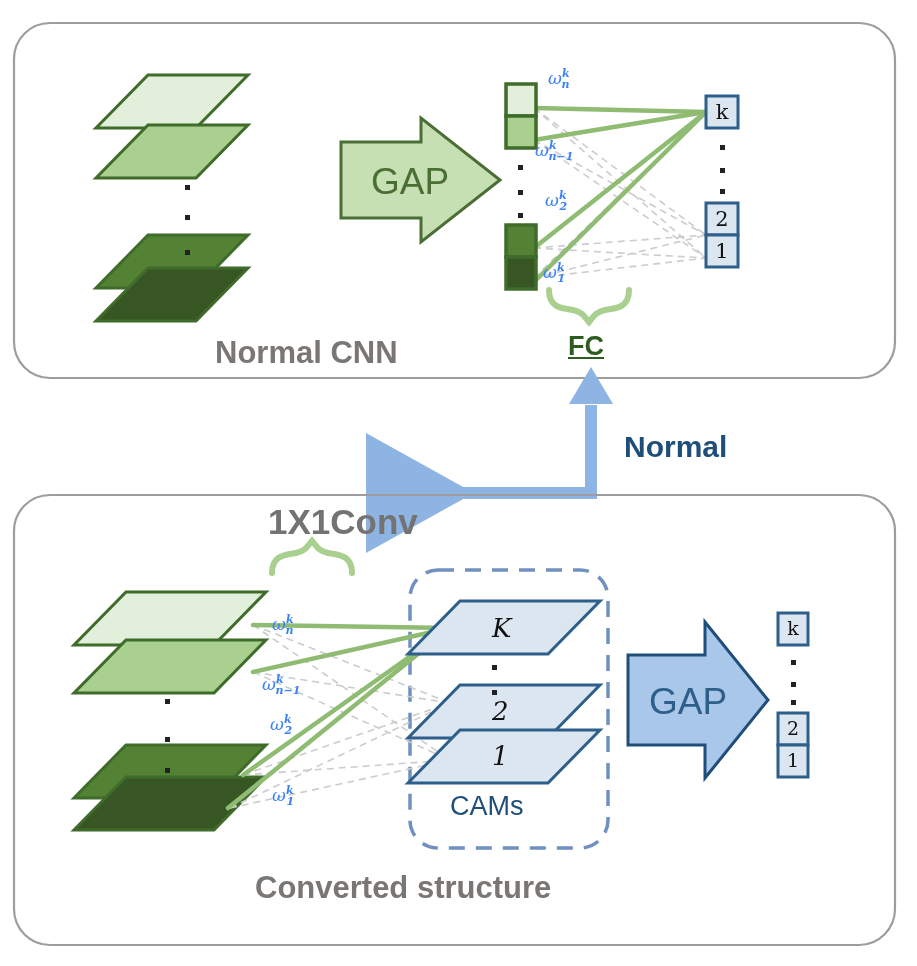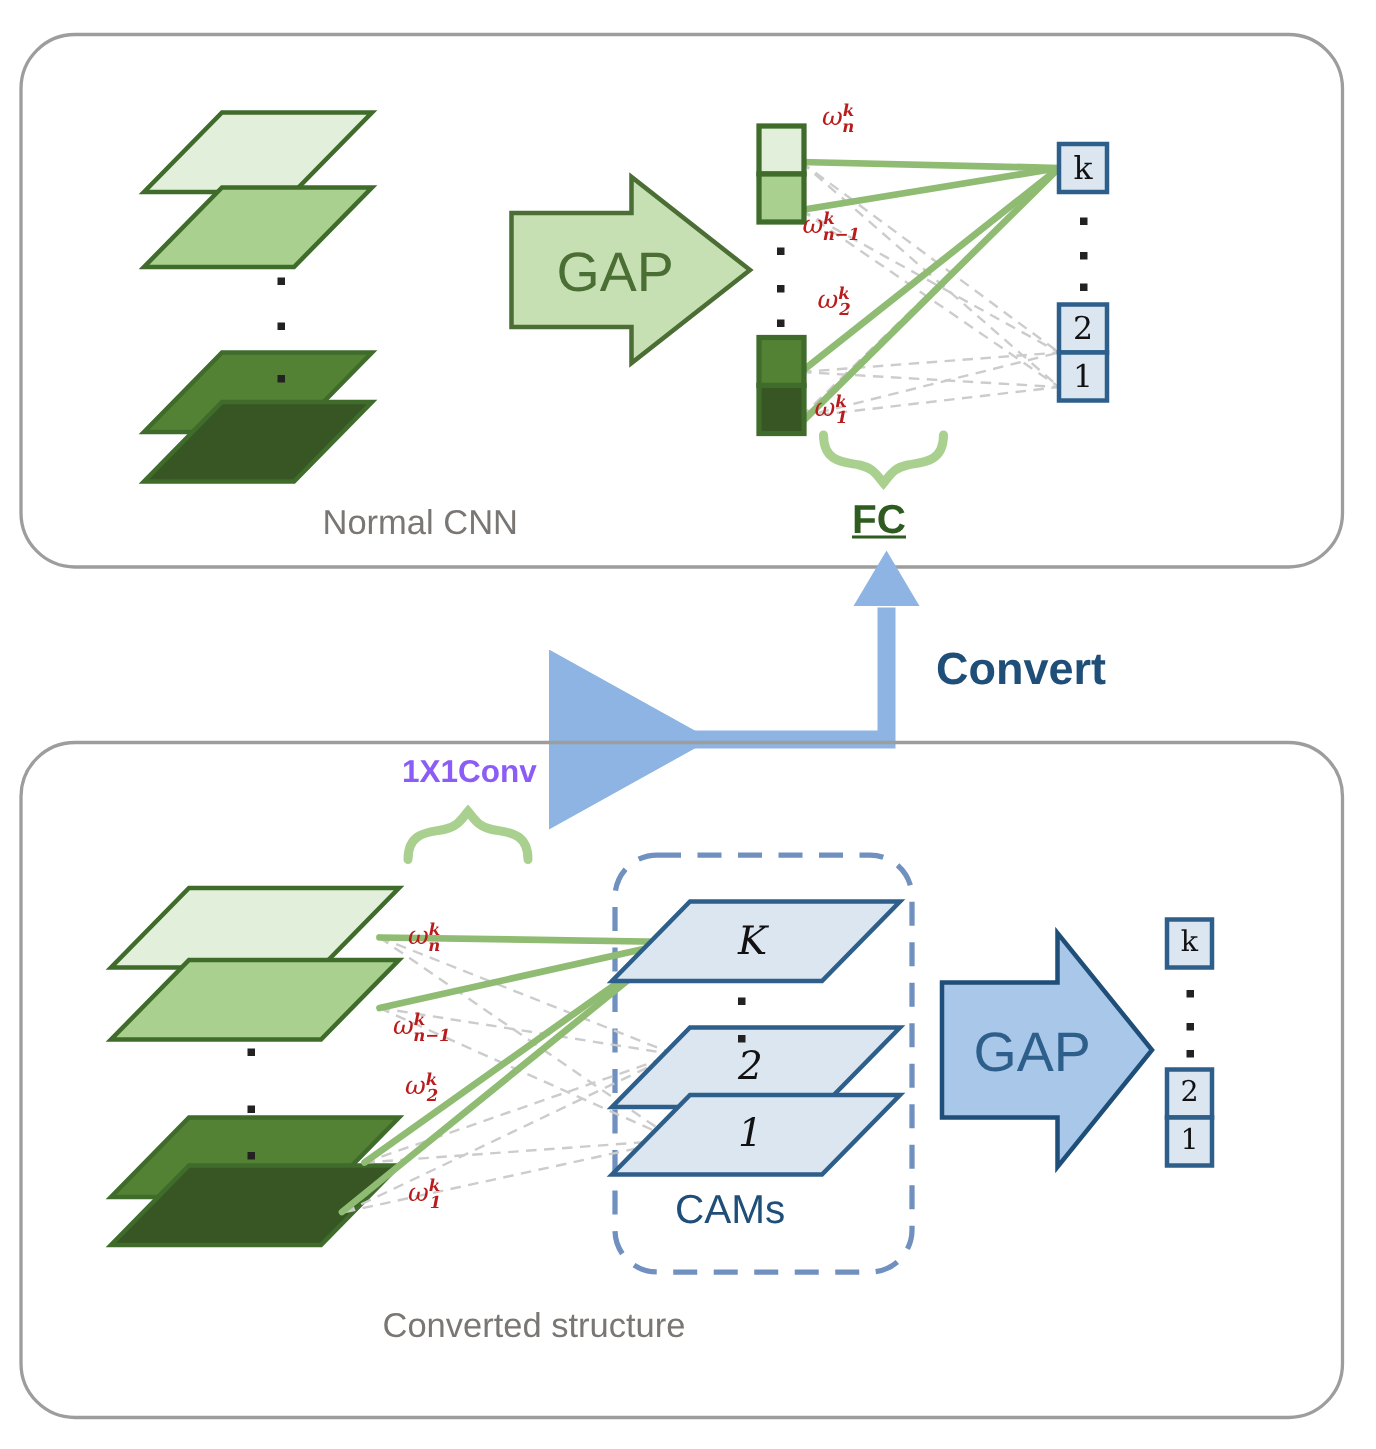--- a/index.html
+++ b/index.html
@@ -26,55 +26,55 @@
     width: 917px;
     height: 966px;
   }
   .txt {
     position: absolute;
     white-space: nowrap;
     line-height: 1;
   }
   .panel-title {
     color: #7a7673;
-    font-size: 23px;
-    font-weight: 400;
+    font-size: 31px;
+    font-weight: 700;
     letter-spacing: 0px;
   }
   .gap-label {
     font-size: 37px;
     letter-spacing: 0px;
   }
   .gap-green { color: #4b6e34; }
   .gap-blue  { color: #2e5f8a; }
   .fc-label {
     color: #2e5b1f;
     font-size: 27px;
     font-weight: 700;
     text-decoration: underline;
   }
   .conv-label {
-    color: #8b5cf6;
-    font-size: 21px;
+    color: #737373;
+    font-size: 35px;
     font-weight: 700;
   }
   .convert-label {
     color: #1f4e79;
     font-size: 30px;
     font-weight: 700;
   }
   .cams-label {
     color: #1f4e79;
     font-size: 27px;
     font-weight: 400;
   }
   .wlabel {
     font-family: "DejaVu Serif", serif;
     font-style: italic;
-    color: #b91c1c;
+    color: #3b82f6;
     font-size: 17px;
   }
   .wlabel sub, .wlabel sup {
     font-size: 11px;
     font-style: italic;
     font-weight: bold;
   }
   .wlabel .wbase { font-style: italic; }
   .boxlabel {
     font-family: "DejaVu Serif", serif;
@@ -238,21 +238,21 @@
   </div>
 
   <div class="txt boxlabel" style="left:706px; top:102px; width:32px;">k</div>
   <div class="txt boxlabel" style="left:706px; top:209px; width:32px;">2</div>
   <div class="txt boxlabel" style="left:706px; top:241px; width:32px;">1</div>
 
   <div class="txt fc-label" style="left:568px; top:333px;">FC</div>
 
   <div class="txt panel-title" style="left:215px; top:337px;">Normal CNN</div>
 
-  <div class="txt convert-label" style="left:624px; top:432px;">Convert</div>
+  <div class="txt convert-label" style="left:624px; top:432px;">Normal</div>
 
   <div class="txt conv-label" style="left:268px; top:504px;">1X1Conv</div>
 
   <div class="txt wlabel" style="left:272px; top:614px;">
     <span class="wbase">ω</span><sup>k</sup><sub style="margin-left:-8px;">n</sub>
   </div>
 
   <div class="txt wlabel" style="left:262px; top:674px;">
     <span class="wbase">ω</span><sup>k</sup><sub style="margin-left:-8px;">n−1</sub>
   </div>

